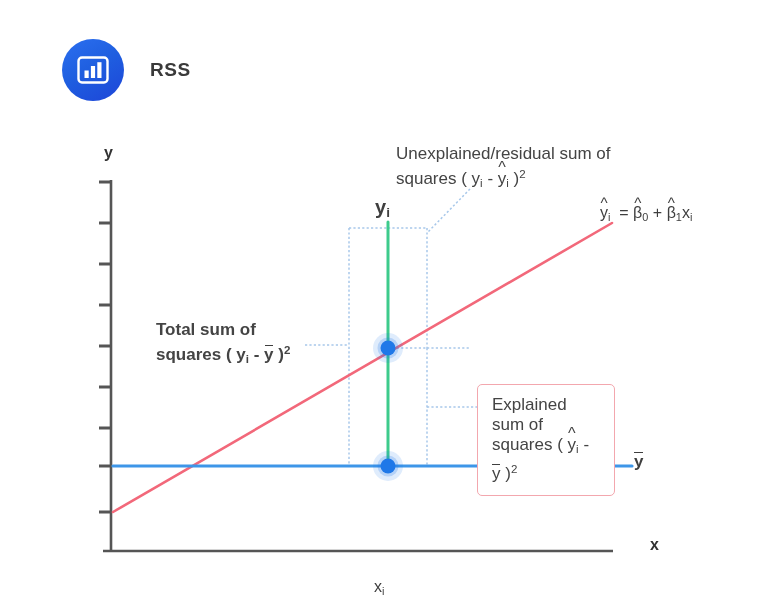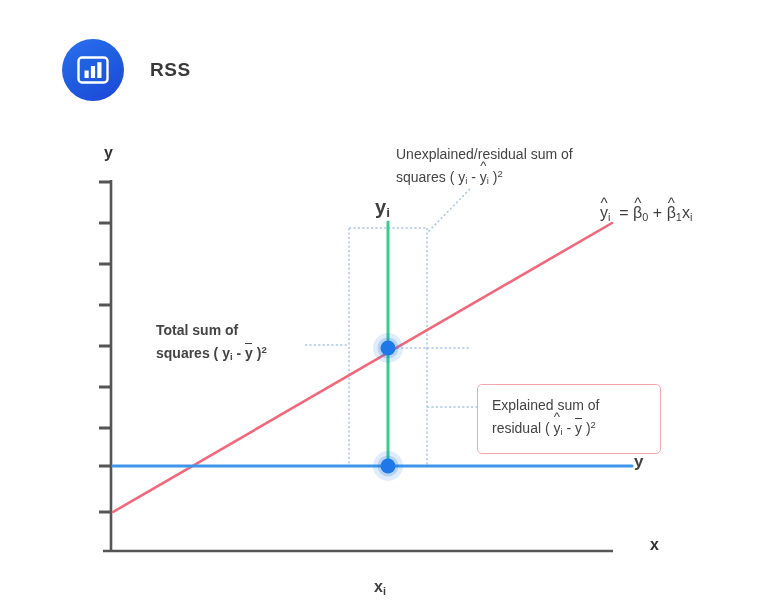--- a/index.html
+++ b/index.html
@@ -66,21 +66,21 @@
     font-family: "Liberation Sans", sans-serif;
     color: #3f3f3f;
     white-space: nowrap;
   }
   .axis-name {
     font-size: 16px;
     font-weight: bold;
     color: #333333;
   }
   .note {
-    font-size: 14px;
+    font-size: 17px;
     line-height: 20px;
     color: #444444;
     white-space: normal;
   }
   sub {
     font-size: 0.68em;
     vertical-align: -0.25em;
   }
   sup {
     font-size: 0.68em;
@@ -96,31 +96,31 @@
   #note-total {
     left: 156px;
     top: 320px;
     width: 160px;
     font-weight: bold;
   }
   #note-explained-box {
     position: absolute;
     left: 477px;
     top: 384px;
-    width: 184px;
+    width: 138px;
     padding: 10px 12px 11px 14px;
     border: 1.4px solid #f3a7ae;
     border-radius: 5px;
     background: #ffffff;
     box-sizing: border-box;
   }
   #note-explained-box .note { margin: 0; }
 
   #label-yi      { left: 375px; top: 196px; font-size: 20px; font-weight: bold; }
-  #label-xi      { left: 374px; top: 578px; font-size: 16px; font-weight: bold; }
+  #label-xi      { left: 374px; top: 578px; font-size: 16px; font-weight: normal; }
   #label-ybar    { left: 634px; top: 452px; font-size: 17px; font-weight: bold; }
   #label-y-axis  { left: 104px; top: 144px; }
   #label-x-axis  { left: 650px; top: 536px; }
   #equation      { left: 600px; top: 204px; font-size: 16px; color: #3f3f3f; }
 
   .ovr { position: relative; display: inline-block; }
   .ovr > .bar {
     position: absolute;
     left: 5%;
     right: 5%;
@@ -247,15 +247,15 @@
 </div>
 
 <div class="lbl note ovl" id="note-total">
   <span>Total sum of</span><br>
   <span>squares ( y</span><sub>i</sub><span> - </span><span class="ovr"><span class="bar"></span><span>y</span></span><span> )</span><sup>2</sup>
 </div>
 
 <div id="note-explained-box">
   <div class="note">
     <span>Explained sum of</span><br>
-    <span>residual ( </span><span class="hatc"><span class="hat">^</span><span>y</span></span><sub>i</sub><span> - </span><span class="ovr"><span class="bar"></span><span>y</span></span><span> )</span><sup>2</sup>
+    <span>squares ( </span><span class="hatc"><span class="hat">^</span><span>y</span></span><sub>i</sub><span> - </span><span class="ovr"><span class="bar"></span><span>y</span></span><span> )</span><sup>2</sup>
   </div>
 </div>
 
 </body></html>

